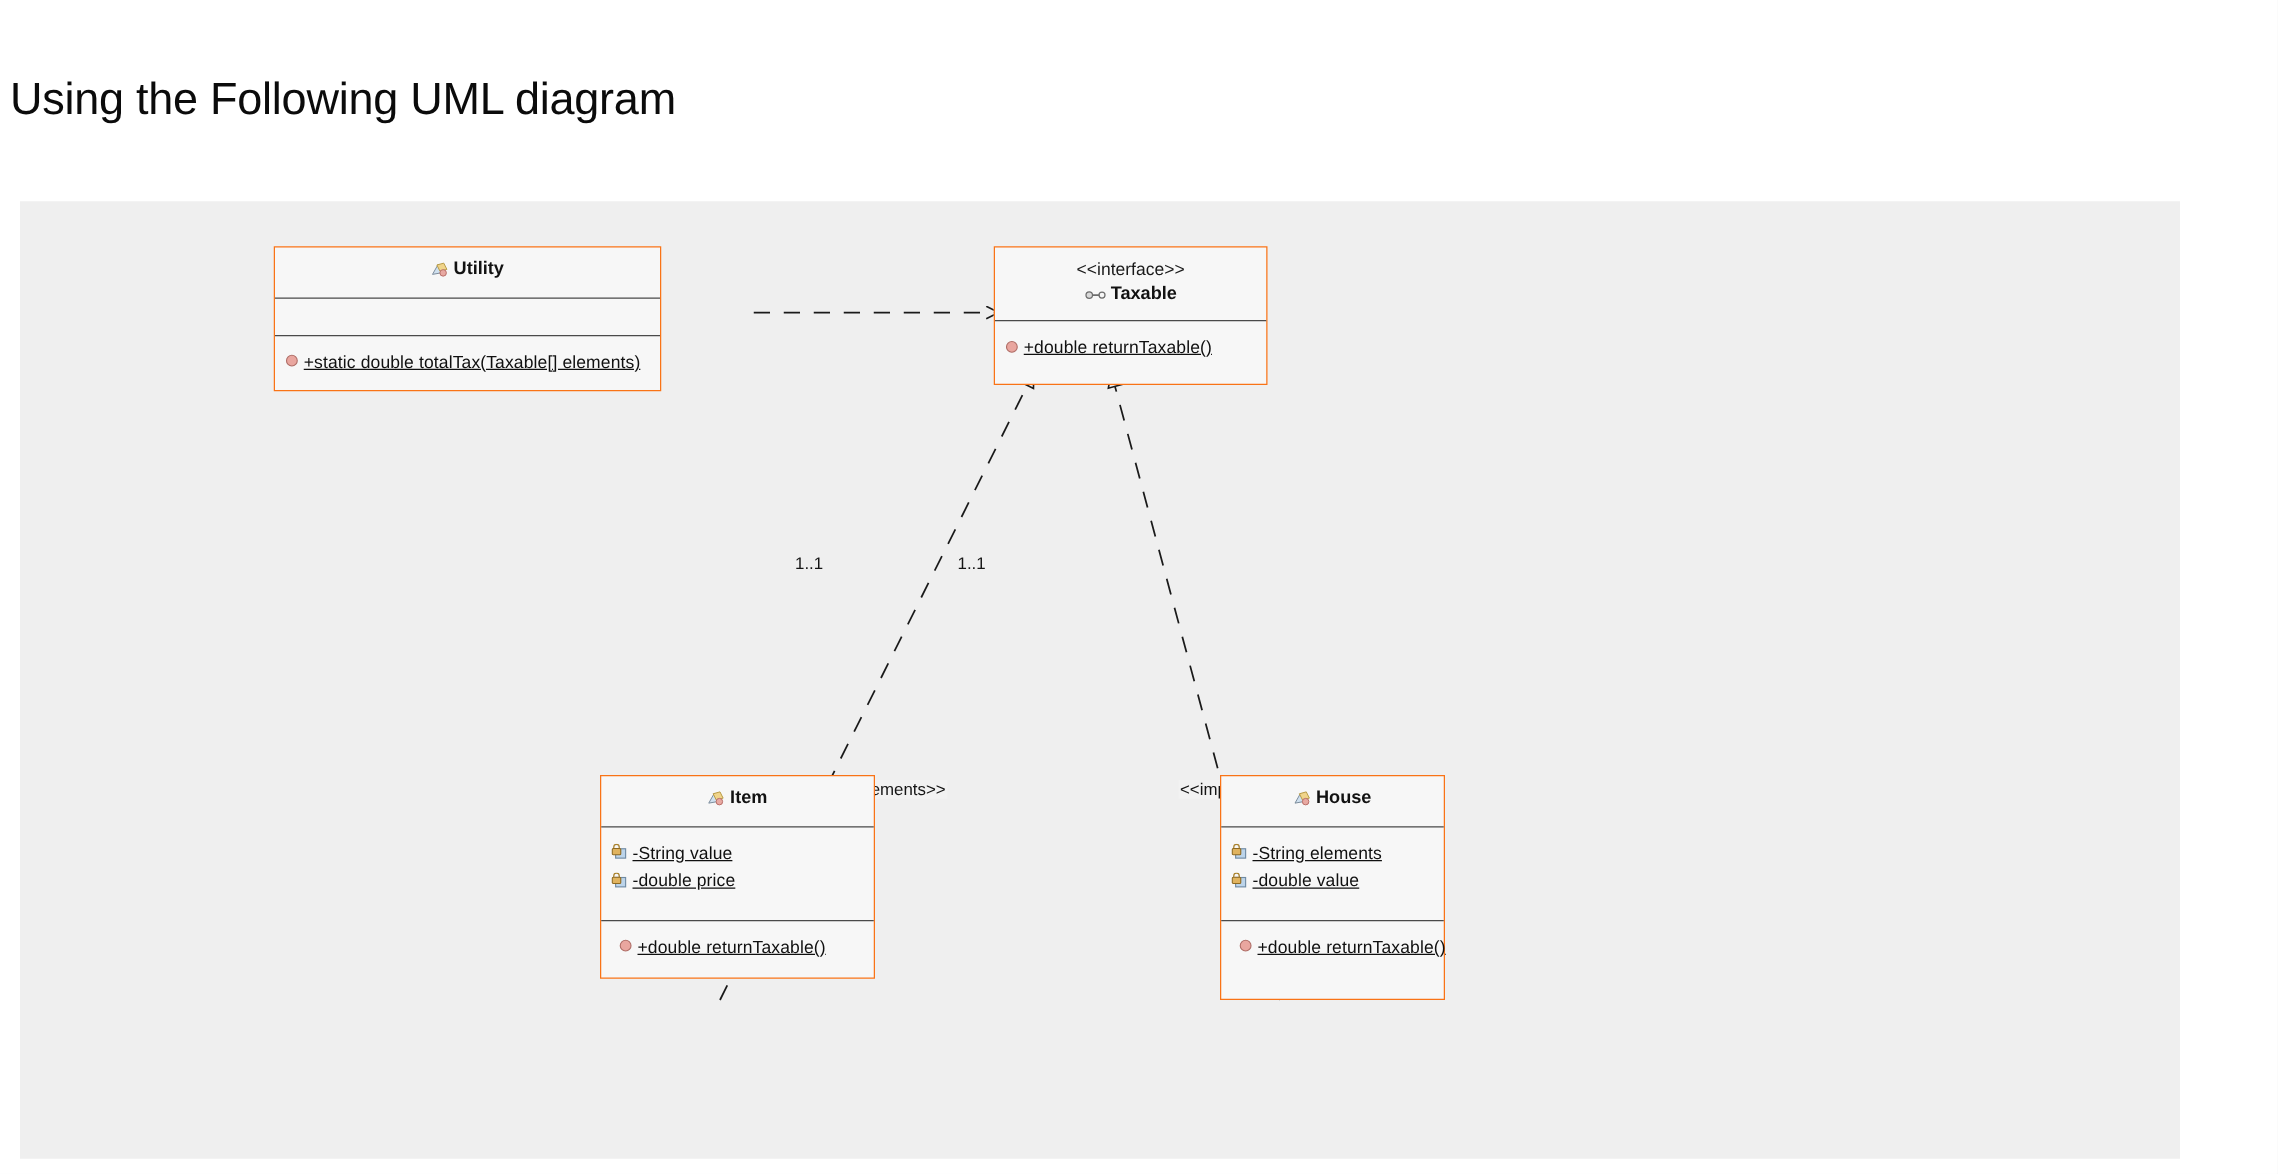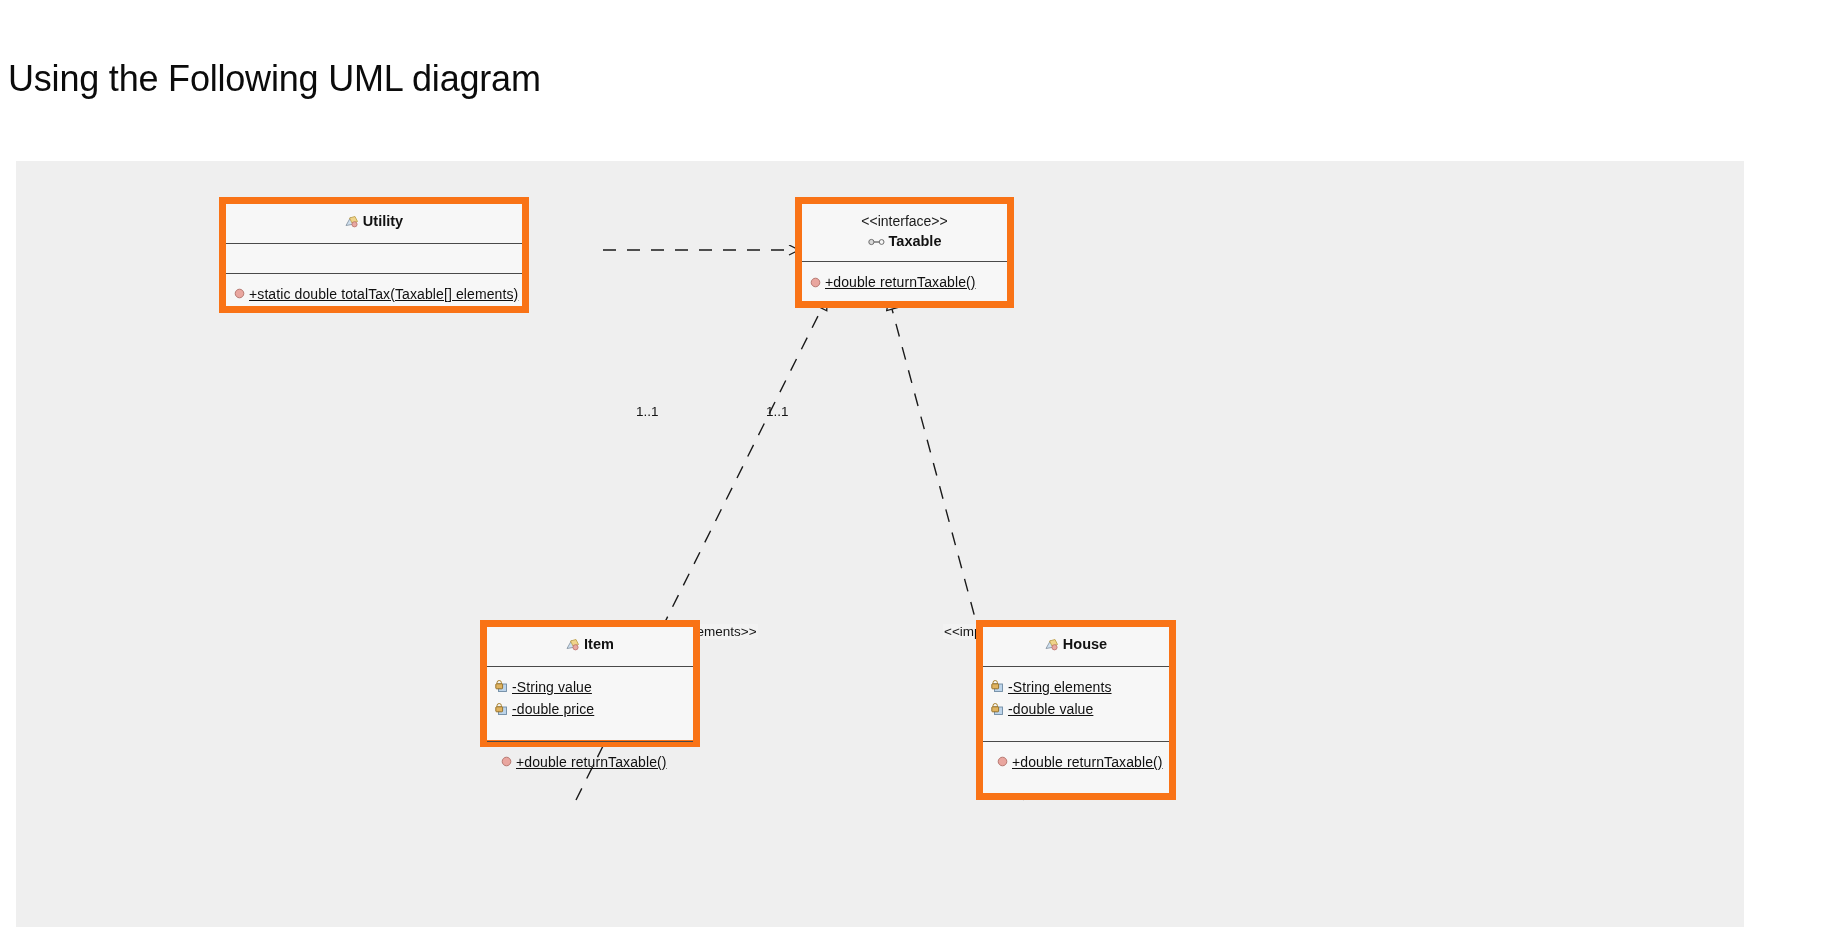--- a/index.html
+++ b/index.html
@@ -43,21 +43,21 @@
     top: 0;
     width: 1728px;
     height: 766px;
     pointer-events: none;
   }
 
   
   .uml-box {
     position: absolute;
     background: #f7f7f7;
-    border: 7px solid #f97316;
+    border: 1px solid #f97316;
     box-sizing: border-box;
   }
   .uml-compartment {
     box-sizing: border-box;
   }
   .uml-compartment + .uml-compartment {
     border-top: 1px solid #4a4a4a;
   }
 
   .uml-header {
@@ -112,20 +112,21 @@
     background: #f2f2f2;
     white-space: nowrap;
     padding: 0 1px;
   }
   .mult-label {
     position: absolute;
     font-size: 13.5px;
     color: #151515;
     background: transparent;
     white-space: nowrap;
+    margin-top: 39px;
   }
 </style>
 </head>
 <body>
 
 <div id="page-title">Using the Following UML diagram</div>
 
 <div id="diagram-canvas">
 
   <svg id="edge-layer" viewBox="0 0 1728 766" xmlns="http://www.w3.org/2000/svg">
@@ -205,21 +206,21 @@
         <span class="icon">
           <svg width="11" height="11" viewBox="0 0 11 11">
             <circle cx="5.5" cy="5.5" r="4.3" fill="#e9a69f" stroke="#b06f68" stroke-width="0.9"></circle>
           </svg>
         </span>
         <span class="member-text">+double returnTaxable()</span>
       </div>
     </div>
   </div>
 
-  <div class="uml-box" style="left:464px; top:459px; width:220px; height:127px;">
+  <div class="uml-box" style="left:464px; top:459px; width:220px; height:163px;">
     <div class="uml-compartment uml-header">
       <span class="uml-name-row">
         <span class="icon">
           <svg width="14" height="14" viewBox="0 0 14 14">
             <path d="M1,10.5 L5.5,2.5 L9.5,9 Z" fill="#cfe0ef" stroke="#7d8d9c" stroke-width="0.8"></path>
             <path d="M4.5,3 L10,1.5 L12.5,6.5 L7,8 Z" fill="#f0d48a" stroke="#b99b45" stroke-width="0.8"></path>
             <circle cx="9.5" cy="9.3" r="2.6" fill="#e8a9a2" stroke="#b9706a" stroke-width="0.8"></circle>
           </svg>
         </span>
         <span>Item</span>
@@ -252,21 +253,21 @@
         <span class="icon">
           <svg width="11" height="11" viewBox="0 0 11 11">
             <circle cx="5.5" cy="5.5" r="4.3" fill="#e9a69f" stroke="#b06f68" stroke-width="0.9"></circle>
           </svg>
         </span>
         <span class="member-text">+double returnTaxable()</span>
       </div>
     </div>
   </div>
 
-  <div class="uml-box" style="left:960px; top:459px; width:200px; height:180px;">
+  <div class="uml-box" style="left:960px; top:459px; width:180px; height:180px;">
     <div class="uml-compartment uml-header">
       <span class="uml-name-row">
         <span class="icon">
           <svg width="14" height="14" viewBox="0 0 14 14">
             <path d="M1,10.5 L5.5,2.5 L9.5,9 Z" fill="#cfe0ef" stroke="#7d8d9c" stroke-width="0.8"></path>
             <path d="M4.5,3 L10,1.5 L12.5,6.5 L7,8 Z" fill="#f0d48a" stroke="#b99b45" stroke-width="0.8"></path>
             <circle cx="9.5" cy="9.3" r="2.6" fill="#e8a9a2" stroke="#b9706a" stroke-width="0.8"></circle>
           </svg>
         </span>
         <span>House</span>

